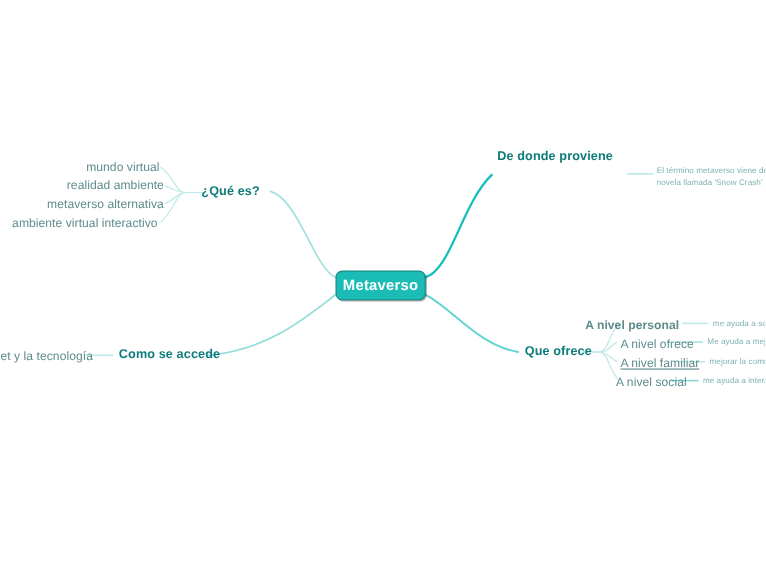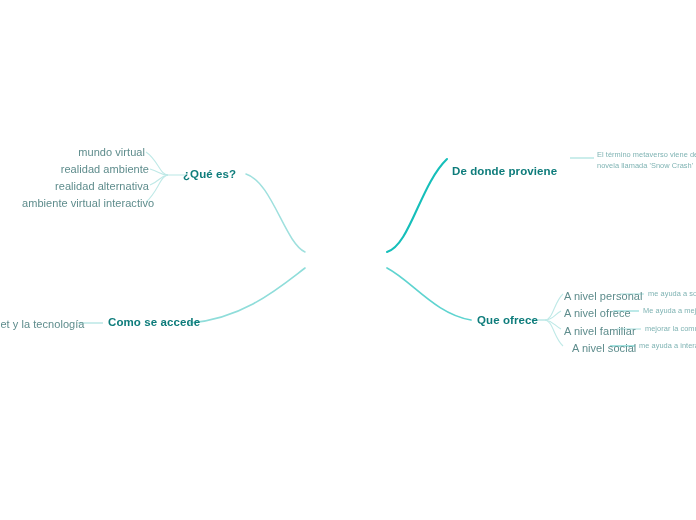--- a/index.html
+++ b/index.html
@@ -104,41 +104,42 @@
     <path d="M 545 320 C 553 321 554 325 561 329" stroke="#BFE9E7" stroke-width="1.1" fill="none"></path>
     <path d="M 545 320 C 553 321 554 338 563 346" stroke="#BFE9E7" stroke-width="1.1" fill="none"></path>
     <path d="M 545 320 L 530 320" stroke="#BFE9E7" stroke-width="1.6" fill="none"></path>
 
     <path d="M 620 294 L 644 294" stroke="#BFE9E7" stroke-width="1.4" fill="none"></path>
     <path d="M 613 311 L 639 311" stroke="#9FE0DE" stroke-width="1.4" fill="none"></path>
     <path d="M 617 329 L 641 329" stroke="#BFE9E7" stroke-width="1.4" fill="none"></path>
     <path d="M 610 346 L 635 346" stroke="#7FD6D3" stroke-width="1.4" fill="none"></path>
   </svg>
 
+  <div class="node" id="root-node">Metaverso</div>
 
   <div class="node branch-label" style="left:183px; top:168px;">¿Qué es?</div>
 
   <div class="node leaf r-align" style="left:33px; top:146px; width:112px;">mundo virtual</div>
   <div class="node leaf r-align" style="left:33px; top:163px; width:116px;">realidad ambiente</div>
-  <div class="node leaf r-align" style="left:33px; top:180px; width:116px;">realidad alternativa</div>
-  <div class="node leaf r-align" style="left:22px; top:197px; width:122px;">ambiente virtual interactivo</div>
+  <div class="node leaf r-align" style="left:33px; top:180px; width:116px;">metaverso alternativa</div>
+  <div class="node leaf r-align" style="left:11px; top:197px; width:122px;">ambiente virtual interactivo</div>
 
-  <div class="node branch-label" style="left:452px; top:165px;">De donde proviene</div>
+  <div class="node branch-label" style="left:452px; top:136px;">De donde proviene</div>
 
   <div class="node detail wrap" style="left:597px; top:150px;">El término metaverso viene de una novela llamada 'Snow Crash'</div>
 
   <div class="node branch-label" style="left:108px; top:316px;text-align:right;">Como se accede</div>
 
   <div class="node leaf r-align" style="left:-28px; top:318px; width:104px;">Internet y la tecnología</div>
 
   <div class="node branch-label" style="left:477px; top:314px;text-align:center;">Que ofrece</div>
 
-  <div class="node leaf" style="left:564px; top:290px;">A nivel personal</div>
+  <div class="node leaf" style="left:532px; top:290px;font-weight:bold;">A nivel personal</div>
   <div class="node leaf" style="left:564px; top:307px;">A nivel ofrece</div>
-  <div class="node leaf" style="left:564px; top:325px;">A nivel familiar</div>
-  <div class="node leaf" style="left:572px; top:342px;">A nivel social</div>
+  <div class="node leaf" style="left:564px; top:325px;text-decoration:underline;">A nivel familiar</div>
+  <div class="node leaf" style="left:560px; top:342px;">A nivel social</div>
 
   <div class="node detail" style="left:648px; top:290px;">me ayuda a socializar</div>
   <div class="node detail" style="left:643px; top:307px;">Me ayuda a mejorar</div>
   <div class="node detail" style="left:645px; top:325px;">mejorar la comunicación</div>
   <div class="node detail" style="left:639px; top:342px;">me ayuda a interactuar</div>
 
 </div>
 
 </body></html>

